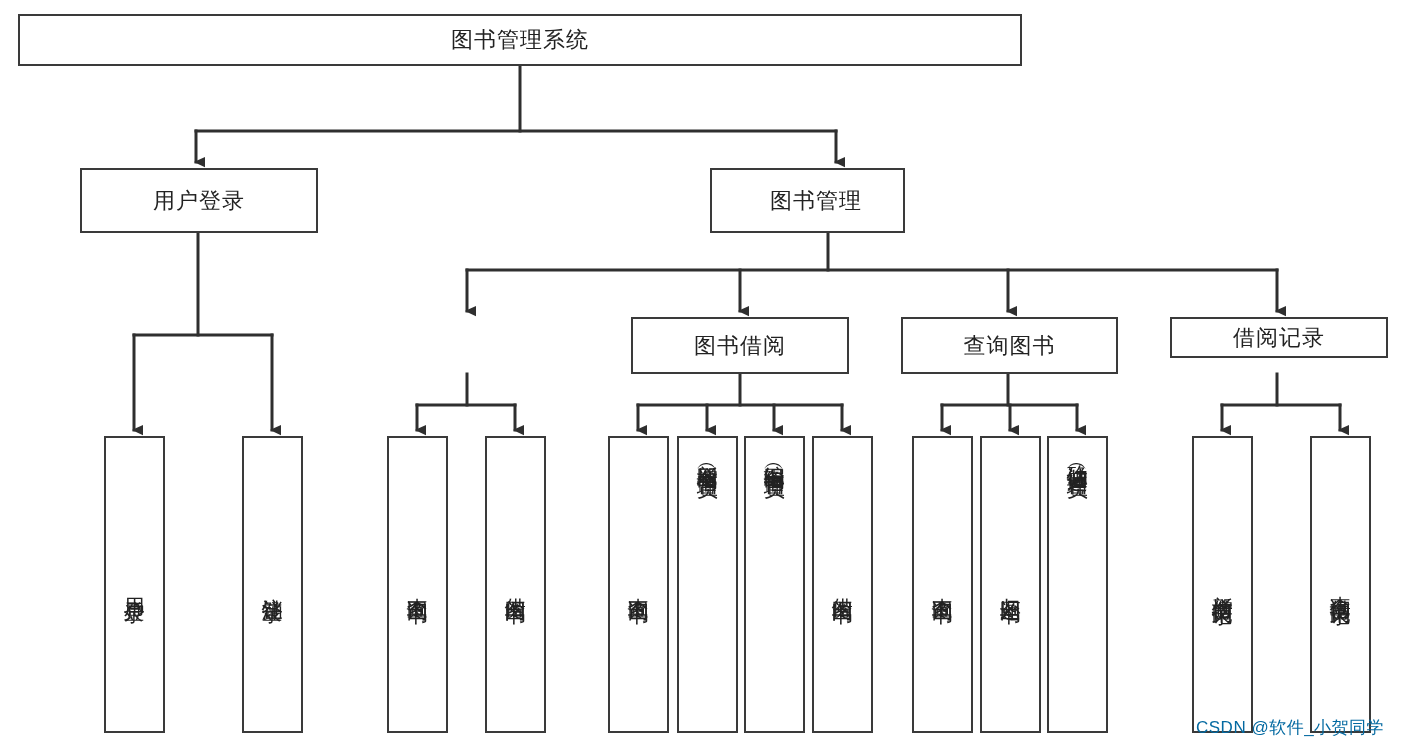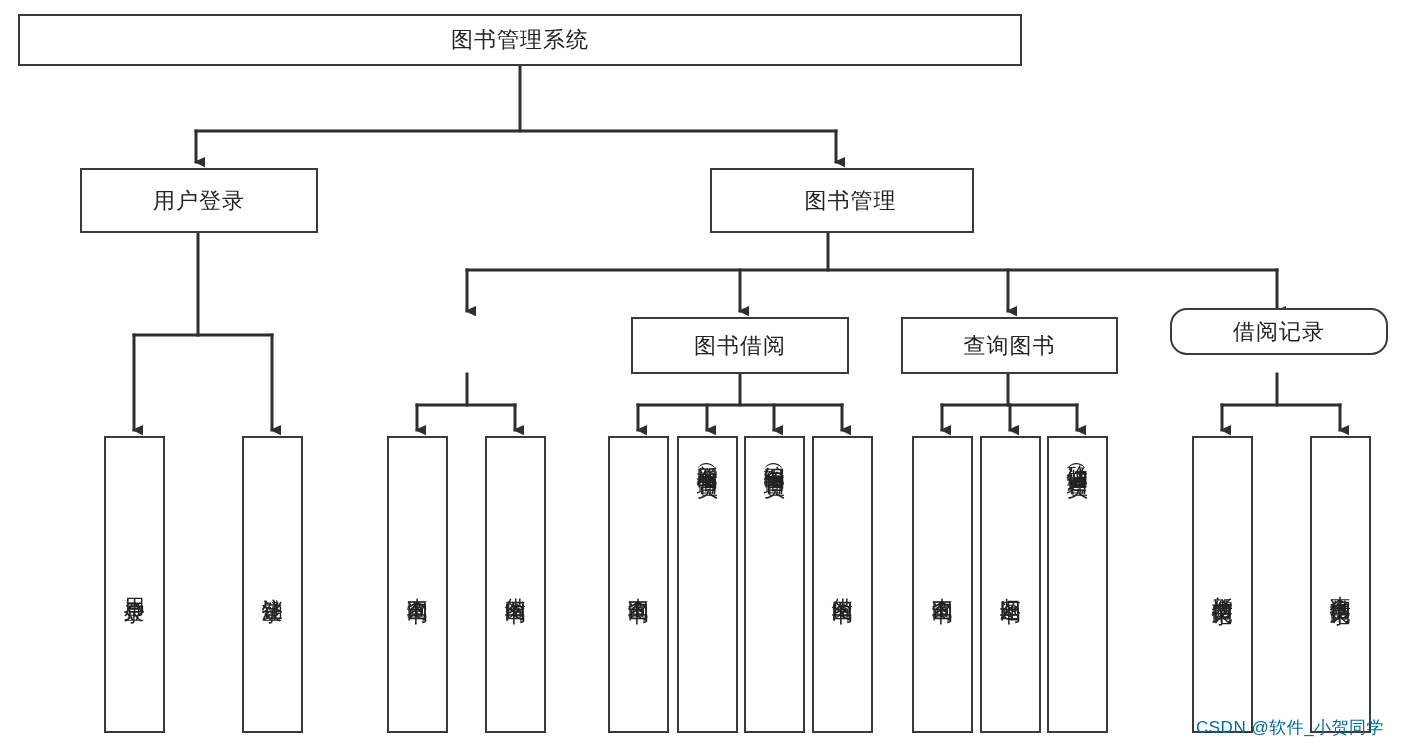--- a/index.html
+++ b/index.html
@@ -92,31 +92,31 @@
     </g>
   </svg>
 
   <div class="node h" style="left:18px;top:14px;width:1004px;height:52px;">
     <span class="lbl">图书管理系统</span>
   </div>
 
   <div class="node h" style="left:80px;top:168px;width:238px;height:65px;">
     <span class="lbl">用户登录</span>
   </div>
-  <div class="node h" style="left:710px;top:168px;width:264px;height:65px;padding-left:17px;">
+  <div class="node h" style="left:710px;top:168px;width:195px;height:65px;padding-left:17px;">
     <span class="lbl">图书管理</span>
   </div>
 
   <div class="node h" style="left:631px;top:317px;width:218px;height:57px;">
     <span class="lbl">图书借阅</span>
   </div>
   <div class="node h" style="left:901px;top:317px;width:217px;height:57px;">
     <span class="lbl">查询图书</span>
   </div>
-  <div class="node h" style="left:1170px;top:308px;width:218px;height:47px;border-radius:17px;">
+  <div class="node h" style="left:1170px;top:317px;width:218px;height:41px;">
     <span class="lbl">借阅记录</span>
   </div>
 
   <div class="node v" style="left:104px;top:436px;width:61px;height:297px;">
     <span class="lbl">用户登录</span>
   </div>
   <div class="node v" style="left:242px;top:436px;width:61px;height:297px;">
     <span class="lbl">注销登录</span>
   </div>
 

